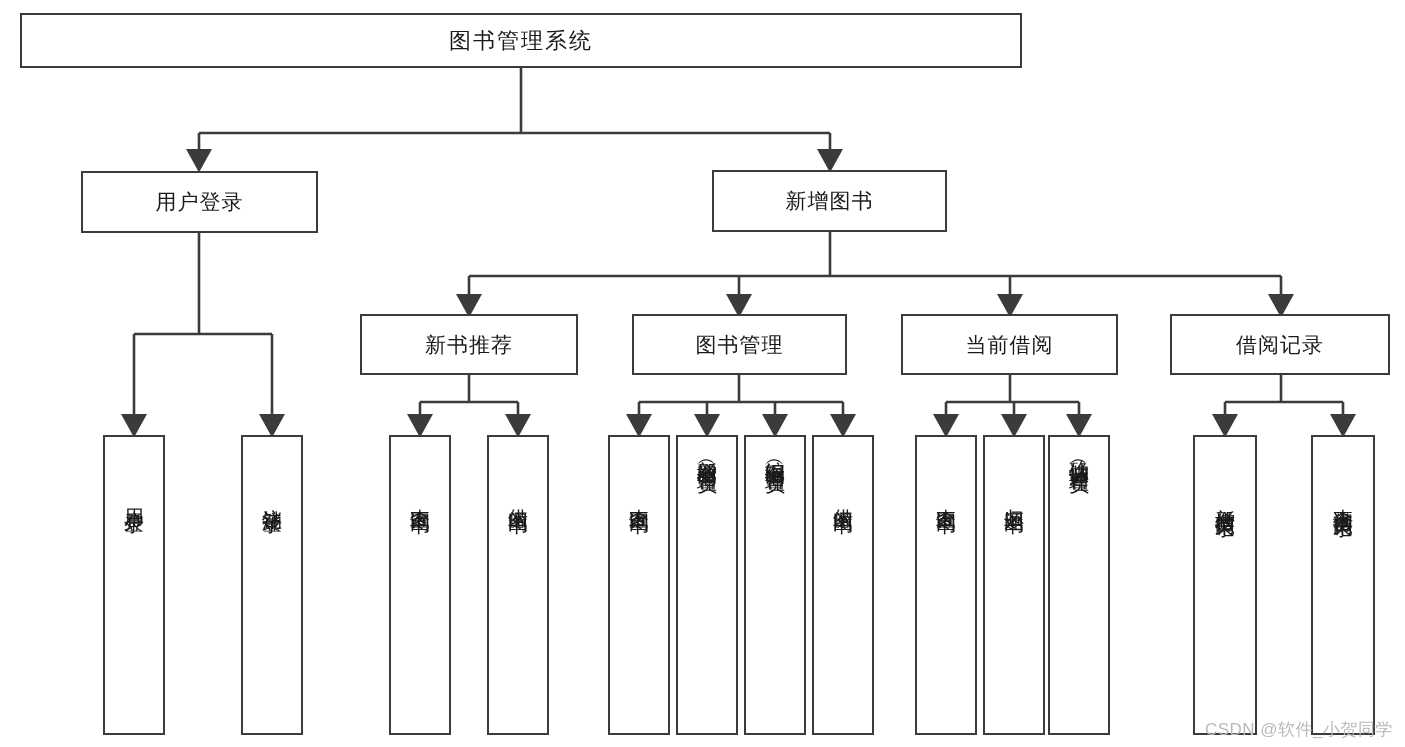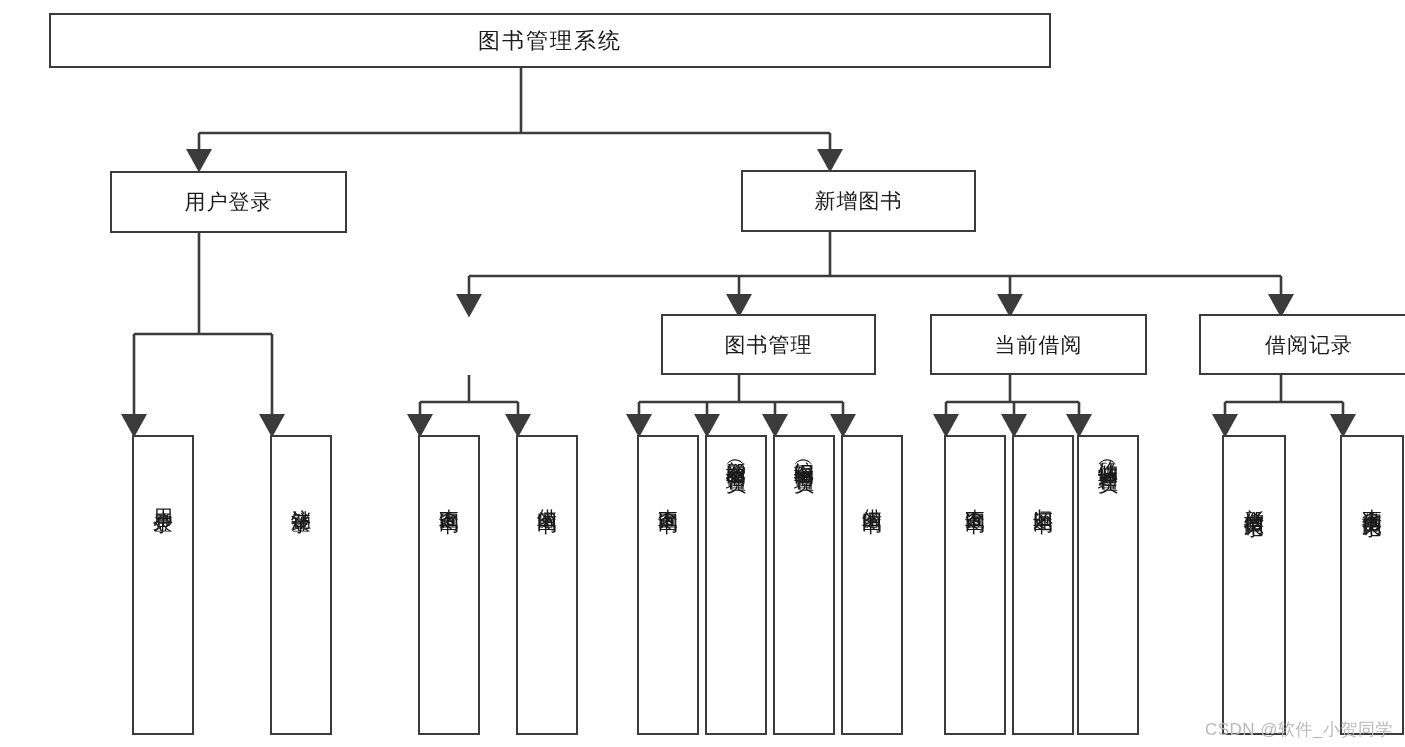--- a/index.html
+++ b/index.html
@@ -28,21 +28,20 @@
   .node {
     position: absolute;
     box-sizing: border-box;
     background: #ffffff;
     border: 2px solid #3b3b3b;
     display: flex;
     align-items: center;
     justify-content: center;
     color: #1a1a1a;
     z-index: 2;
-    margin-left: 29px;
   }
   .node.h {
     font-size: 21px;
     letter-spacing: 1px;
     line-height: 1.2;
   }
   .node.title {
     font-size: 22px;
     letter-spacing: 2px;
   }
@@ -131,20 +130,21 @@
       <path d="M1225,402 L1225,425" marker-end="url(#arrow)"></path>
       <path d="M1343,402 L1343,425" marker-end="url(#arrow)"></path>
     </g>
   </svg>
 
   <div class="node title" style="left:20px; top:13px; width:1002px; height:55px;">图书管理系统</div>
 
   <div class="node h" style="left:81px; top:171px; width:237px; height:62px;">用户登录</div>
   <div class="node h" style="left:712px; top:170px; width:235px; height:62px;">新增图书</div>
 
+  <div class="node h" style="left:360px; top:314px; width:218px; height:61px;">新书推荐</div>
   <div class="node h" style="left:632px; top:314px; width:215px; height:61px;">图书管理</div>
   <div class="node h" style="left:1170px; top:314px; width:220px; height:61px;">借阅记录</div>
   <div class="node h" style="left:901px; top:314px; width:217px; height:61px;">当前借阅</div>
 
   <div class="node leaf leaf-mid" style="left:103px; top:435px; width:62px; height:300px;">
     <span class="vtext">用户登录</span>
   </div>
   <div class="node leaf leaf-mid" style="left:241px; top:435px; width:62px; height:300px;">
     <span class="vtext">注销登录</span>
   </div>

